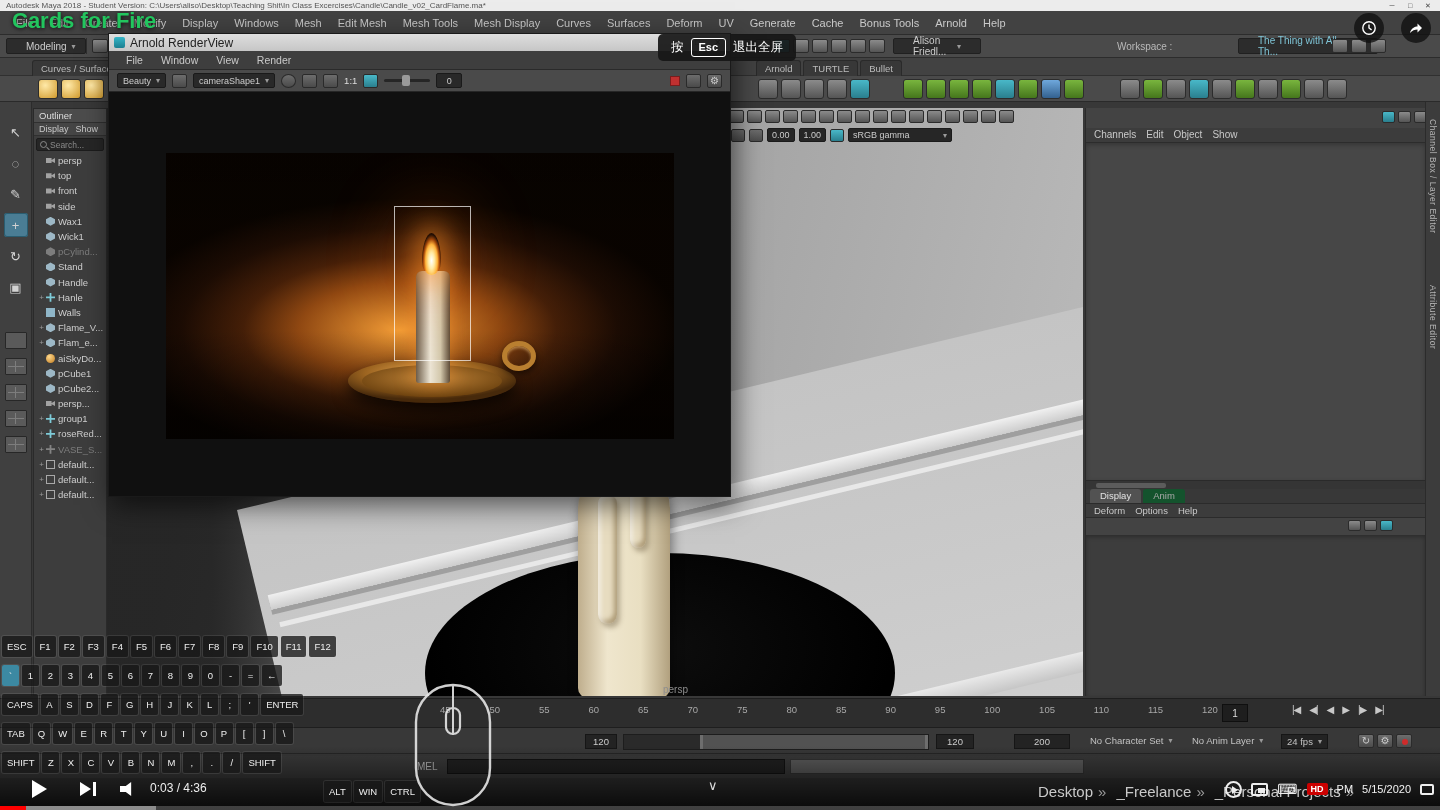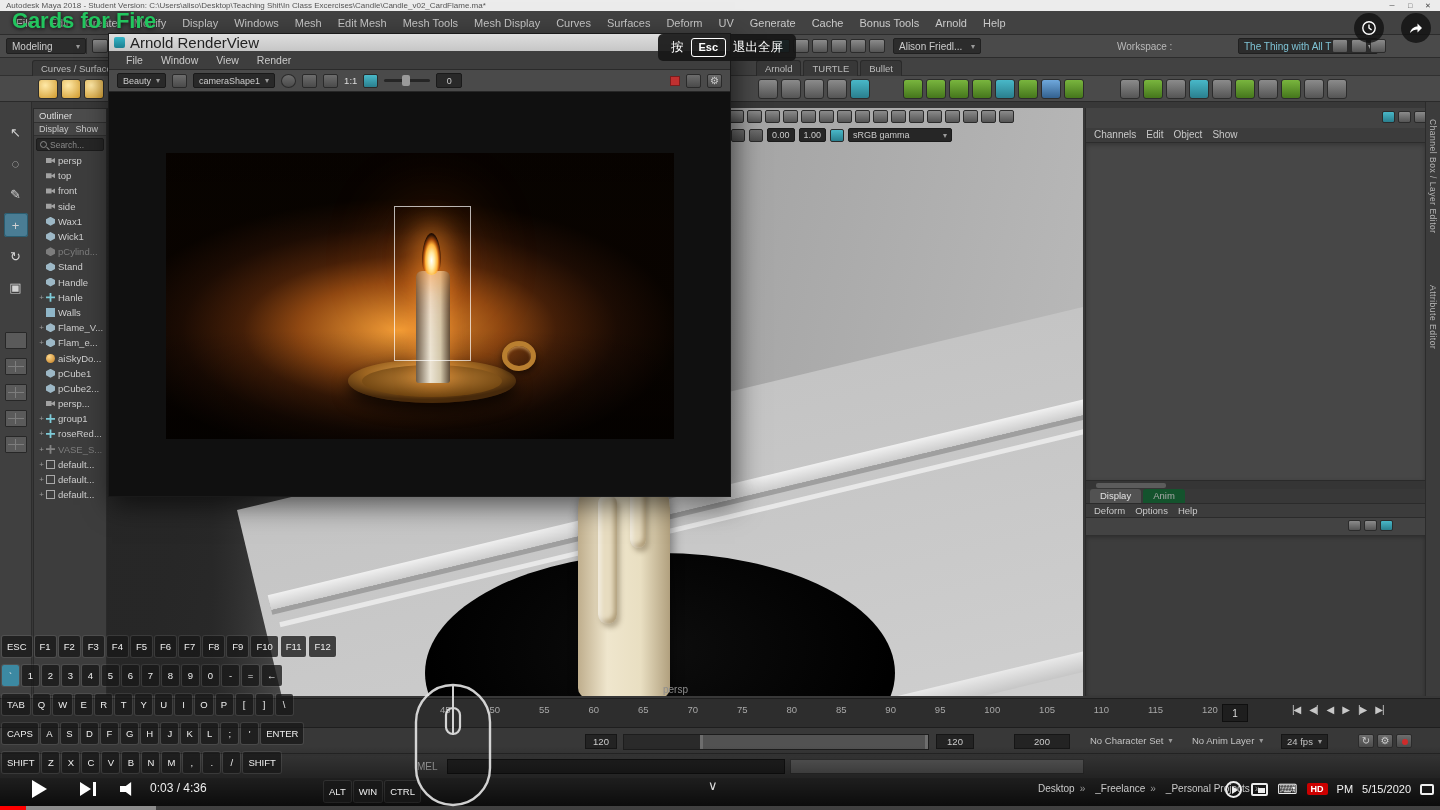--- a/index.html
+++ b/index.html
@@ -12,21 +12,21 @@
   .wt-text{font-size:8px;color:#555;padding-left:6px;white-space:nowrap;overflow:hidden;flex:1}
   .wt-btns{display:flex;gap:2px;padding-right:4px}
   .wt-btn{font-size:7px;color:#444;width:16px;text-align:center;cursor:default}
 
   
   #menubar{position:absolute;left:0;top:11px;width:1440px;height:24px;background:#424242;display:flex;align-items:center;gap:0;padding-left:8px;border-bottom:1px solid #2c2c2c;z-index:4}
   .menu-item{color:#c9c9c9;font-size:11px;padding:0 8px;line-height:24px;white-space:nowrap}
 
   
   #statusline{position:absolute;left:0;top:35px;width:1440px;height:23px;background:#4a4a4a;border-bottom:1px solid #2c2c2c;z-index:4}
-  .dd{position:absolute;top:3px;height:16px;background:#2c2c2c;border:1px solid #202020;border-radius:2px;display:flex;align-items:center;gap:5px;padding:0 5px;font-size:10px;color:#ccc}
+  .dd{position:absolute;top:3px;height:16px;background:#2c2c2c;border:1px solid #202020;border-radius:2px;display:flex;align-items:center;gap:5px;padding:0 19px;font-size:10px;color:#ccc}
   #menuset{left:6px;width:80px}
   .caret{font-size:8px;color:#9a9a9a;margin-left:auto}
   .sep{position:absolute;top:3px;width:1px;height:16px;background:#2e2e2e}
   .iconrun{position:absolute;display:flex;gap:3px;align-items:center}
   .chip{width:16px;height:14px;border-radius:2px;border:1px solid #2b2b2b;background:linear-gradient(#6d6d6d,#4c4c4c);display:inline-block}
   [data-icon="teal"]{background:linear-gradient(#49b8c8,#2a7f8e)}
   [data-icon="green"]{background:linear-gradient(#79b53e,#45761c)}
   [data-icon="blue"]{background:linear-gradient(#6fa8dc,#33618f)}
   [data-icon="gray"]{background:linear-gradient(#8b8b8b,#555)}
   [data-icon="yellow"]{background:radial-gradient(circle at 35% 30%,#ffe9a8,#d19a2c);border-radius:50%;border-color:#6b5a22}
@@ -153,21 +153,21 @@
   #cmdline{position:absolute;left:0;top:756px;width:1440px;height:22px;background:#3a3a3a;z-index:3}
   #mel-label{position:absolute;left:417px;top:5px;color:#bbb;font-size:10px}
   #cmd-input{position:absolute;left:447px;top:3px;width:338px;height:15px;background:#212121;border:1px solid #121212}
   #cmd-result{position:absolute;left:790px;top:3px;width:294px;height:15px;background:#5c5c5c;border:1px solid #333}
   #helpline{position:absolute;left:0;top:778px;width:1440px;height:32px;background:#333;z-index:3}
 
   
   #arnold{position:absolute;left:108px;top:33px;width:623px;height:464px;z-index:20;border:1px solid #1a1a1a;box-shadow:4px 8px 26px rgba(0,0,0,.6);background:#3f3f3f}
   #aw-title{height:17px;background:linear-gradient(#dedede,#c6c6c6);display:flex;align-items:center;padding:0 5px;gap:5px}
   .aw-ico{width:11px;height:11px;border-radius:2px;background:linear-gradient(#35b6c8,#1c7f90)}
-  #aw-title-text{font-size:15px;color:#222;flex:1}
+  #aw-title-text{font-size:12px;color:#222;flex:1}
   .aw-btn{font-size:8px;color:#333;width:15px;text-align:center}
   #aw-menus{height:19px;background:#3e3e3e;display:flex;align-items:center;padding-left:8px;border-bottom:1px solid #2a2a2a}
   #aw-menus .menu-item{font-size:10.5px;line-height:19px;padding:0 9px}
   #aw-toolbar{height:22px;background:#4a4a4a;display:flex;align-items:center;gap:6px;padding:0 8px;border-bottom:1px solid #262626}
   .awdd{height:15px;background:#292929;border:1px solid #1a1a1a;border-radius:2px;color:#ccc;font-size:9px;display:flex;align-items:center;gap:5px;padding:0 5px}
   .aw-chip{width:15px;height:14px;border-radius:2px;background:linear-gradient(#6d6d6d,#4a4a4a);border:1px solid #2a2a2a}
   .aw-chip.round{border-radius:50%}
   .aw-chip.sel{background:linear-gradient(#49b8c8,#2a7f8e)}
   #aw-zoom{color:#ddd;font-size:9.5px}
   #aw-slider{width:46px;height:3px;background:#262626;position:relative;border-radius:2px}
@@ -210,21 +210,21 @@
   #video-gradient{position:absolute;left:0;bottom:0;width:1440px;height:64px;background:linear-gradient(rgba(0,0,0,0),rgba(0,0,0,.82));z-index:40;pointer-events:none}
   #video-controls{position:absolute;left:0;bottom:6px;width:1440px;height:30px;z-index:50;color:#fff}
   #vc-play{position:absolute;left:32px;top:6px;width:0;height:0;border-left:15px solid #fff;border-top:9px solid transparent;border-bottom:9px solid transparent}
   #vc-next{position:absolute;left:80px;top:8px;display:flex;align-items:center}
   #vc-next .tri{width:0;height:0;border-left:11px solid #fff;border-top:7px solid transparent;border-bottom:7px solid transparent}
   #vc-next .bar{width:3px;height:14px;background:#fff;margin-left:2px}
   #vc-volume{position:absolute;left:120px;top:7px;width:18px;height:16px;background:#fff;clip-path:polygon(0 32%,32% 32%,62% 6%,62% 94%,32% 68%,0 68%)}
   #vc-volume::after{content:"";position:absolute}
   #vc-time{position:absolute;left:150px;top:7px;font-size:12px;color:#eee}
   #vc-chevron{position:absolute;left:708px;top:4px;font-size:13px;color:#ddd}
-  #vc-toolbars{position:absolute;left:1038px;top:9px;display:flex;gap:10px;font-size:10px;color:#c9c9c9}
+  #vc-toolbars{position:absolute;left:1038px;top:9px;display:flex;gap:10px;font-size:15px;color:#c9c9c9}
   .tb-sep{color:#9a9a9a;margin-left:5px}
   #vc-right{position:absolute;right:6px;top:4px;display:flex;gap:9px;align-items:center;height:22px}
   .circle-play{width:17px;height:17px;border:2px solid #eee;border-radius:50%;position:relative}
   .circle-play::after{content:"";position:absolute;left:5px;top:3.5px;width:0;height:0;border-left:6px solid #eee;border-top:4px solid transparent;border-bottom:4px solid transparent}
   .mini-box{width:17px;height:13px;border:2px solid #eee;border-radius:2px;position:relative}
   .mini-box::after{content:"";position:absolute;right:1px;bottom:1px;width:7px;height:5px;background:#eee}
   .kb-ico{font-size:14px;color:#eee}
   #hd-badge{background:#c00;color:#fff;font-size:9px;font-weight:bold;padding:1px 4px;border-radius:2px}
   #vc-clock,#vc-date{font-size:11px;color:#f2f2f2}
   .bubble{width:14px;height:11px;border:2px solid #eee;border-radius:2px;position:relative}
@@ -758,51 +758,51 @@
         <span class="key">6</span>
         <span class="key">7</span>
         <span class="key">8</span>
         <span class="key">9</span>
         <span class="key">0</span>
         <span class="key">-</span>
         <span class="key">=</span>
         <span class="key">←</span>
       </div>
     <div class="krow">
+        <span class="key">CAPS</span>
+        <span class="key">A</span>
+        <span class="key">S</span>
+        <span class="key">D</span>
+        <span class="key">F</span>
+        <span class="key">G</span>
+        <span class="key">H</span>
+        <span class="key">J</span>
+        <span class="key">K</span>
+        <span class="key">L</span>
+        <span class="key">;</span>
+        <span class="key">'</span>
+        <span class="key">ENTER</span>
+      </div>
+    <div class="krow">
         <span class="key">TAB</span>
         <span class="key">Q</span>
         <span class="key">W</span>
         <span class="key">E</span>
         <span class="key">R</span>
         <span class="key">T</span>
         <span class="key">Y</span>
         <span class="key">U</span>
         <span class="key">I</span>
         <span class="key">O</span>
         <span class="key">P</span>
         <span class="key">[</span>
         <span class="key">]</span>
         <span class="key">\</span>
       </div>
     <div class="krow">
-        <span class="key">CAPS</span>
-        <span class="key">A</span>
-        <span class="key">S</span>
-        <span class="key">D</span>
-        <span class="key">F</span>
-        <span class="key">G</span>
-        <span class="key">H</span>
-        <span class="key">J</span>
-        <span class="key">K</span>
-        <span class="key">L</span>
-        <span class="key">;</span>
-        <span class="key">'</span>
-        <span class="key">ENTER</span>
-      </div>
-    <div class="krow">
         <span class="key">SHIFT</span>
         <span class="key">Z</span>
         <span class="key">X</span>
         <span class="key">C</span>
         <span class="key">V</span>
         <span class="key">B</span>
         <span class="key">N</span>
         <span class="key">M</span>
         <span class="key">,</span>
         <span class="key">.</span>

